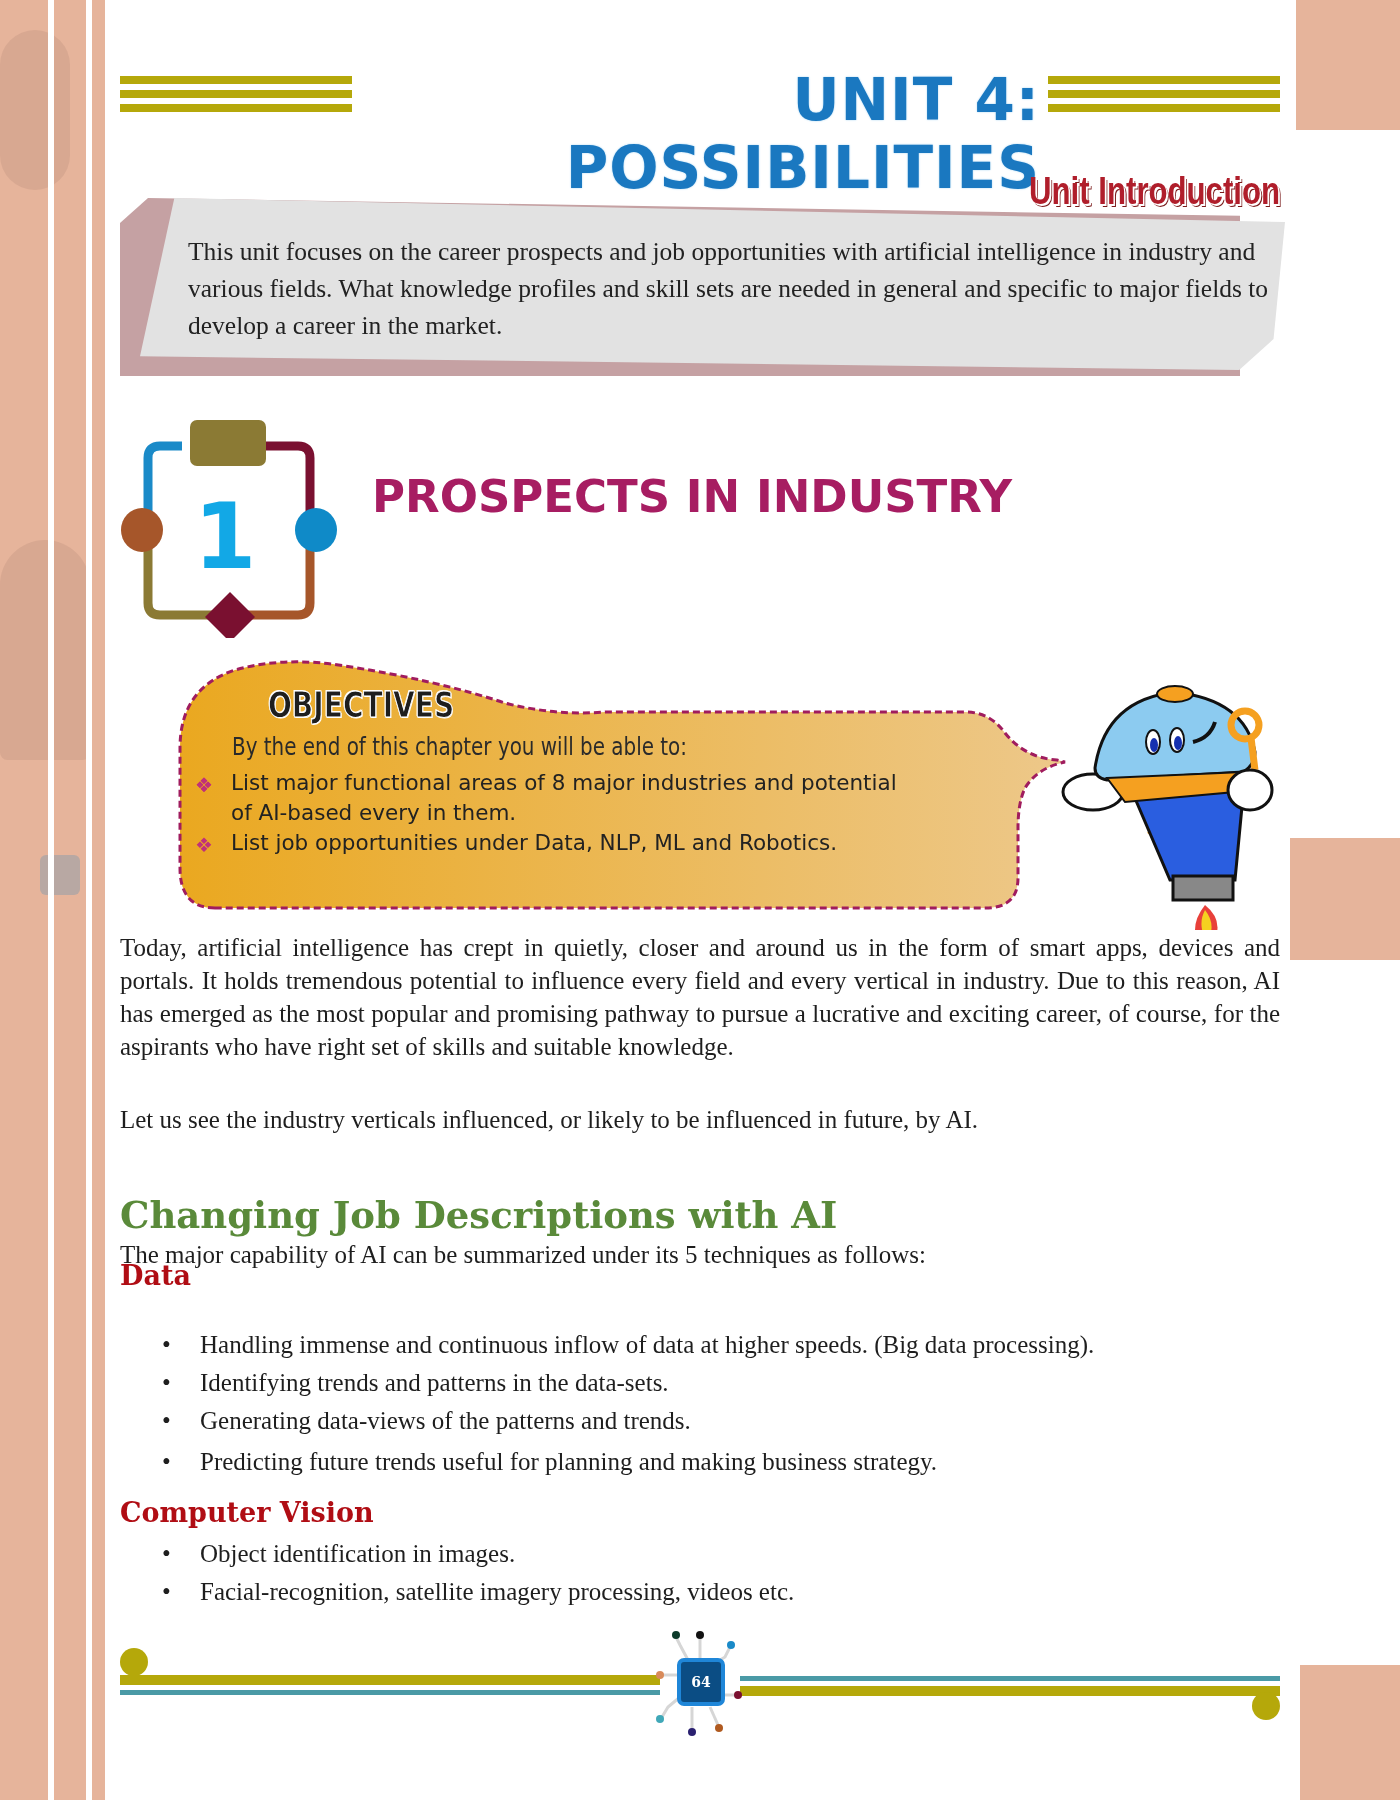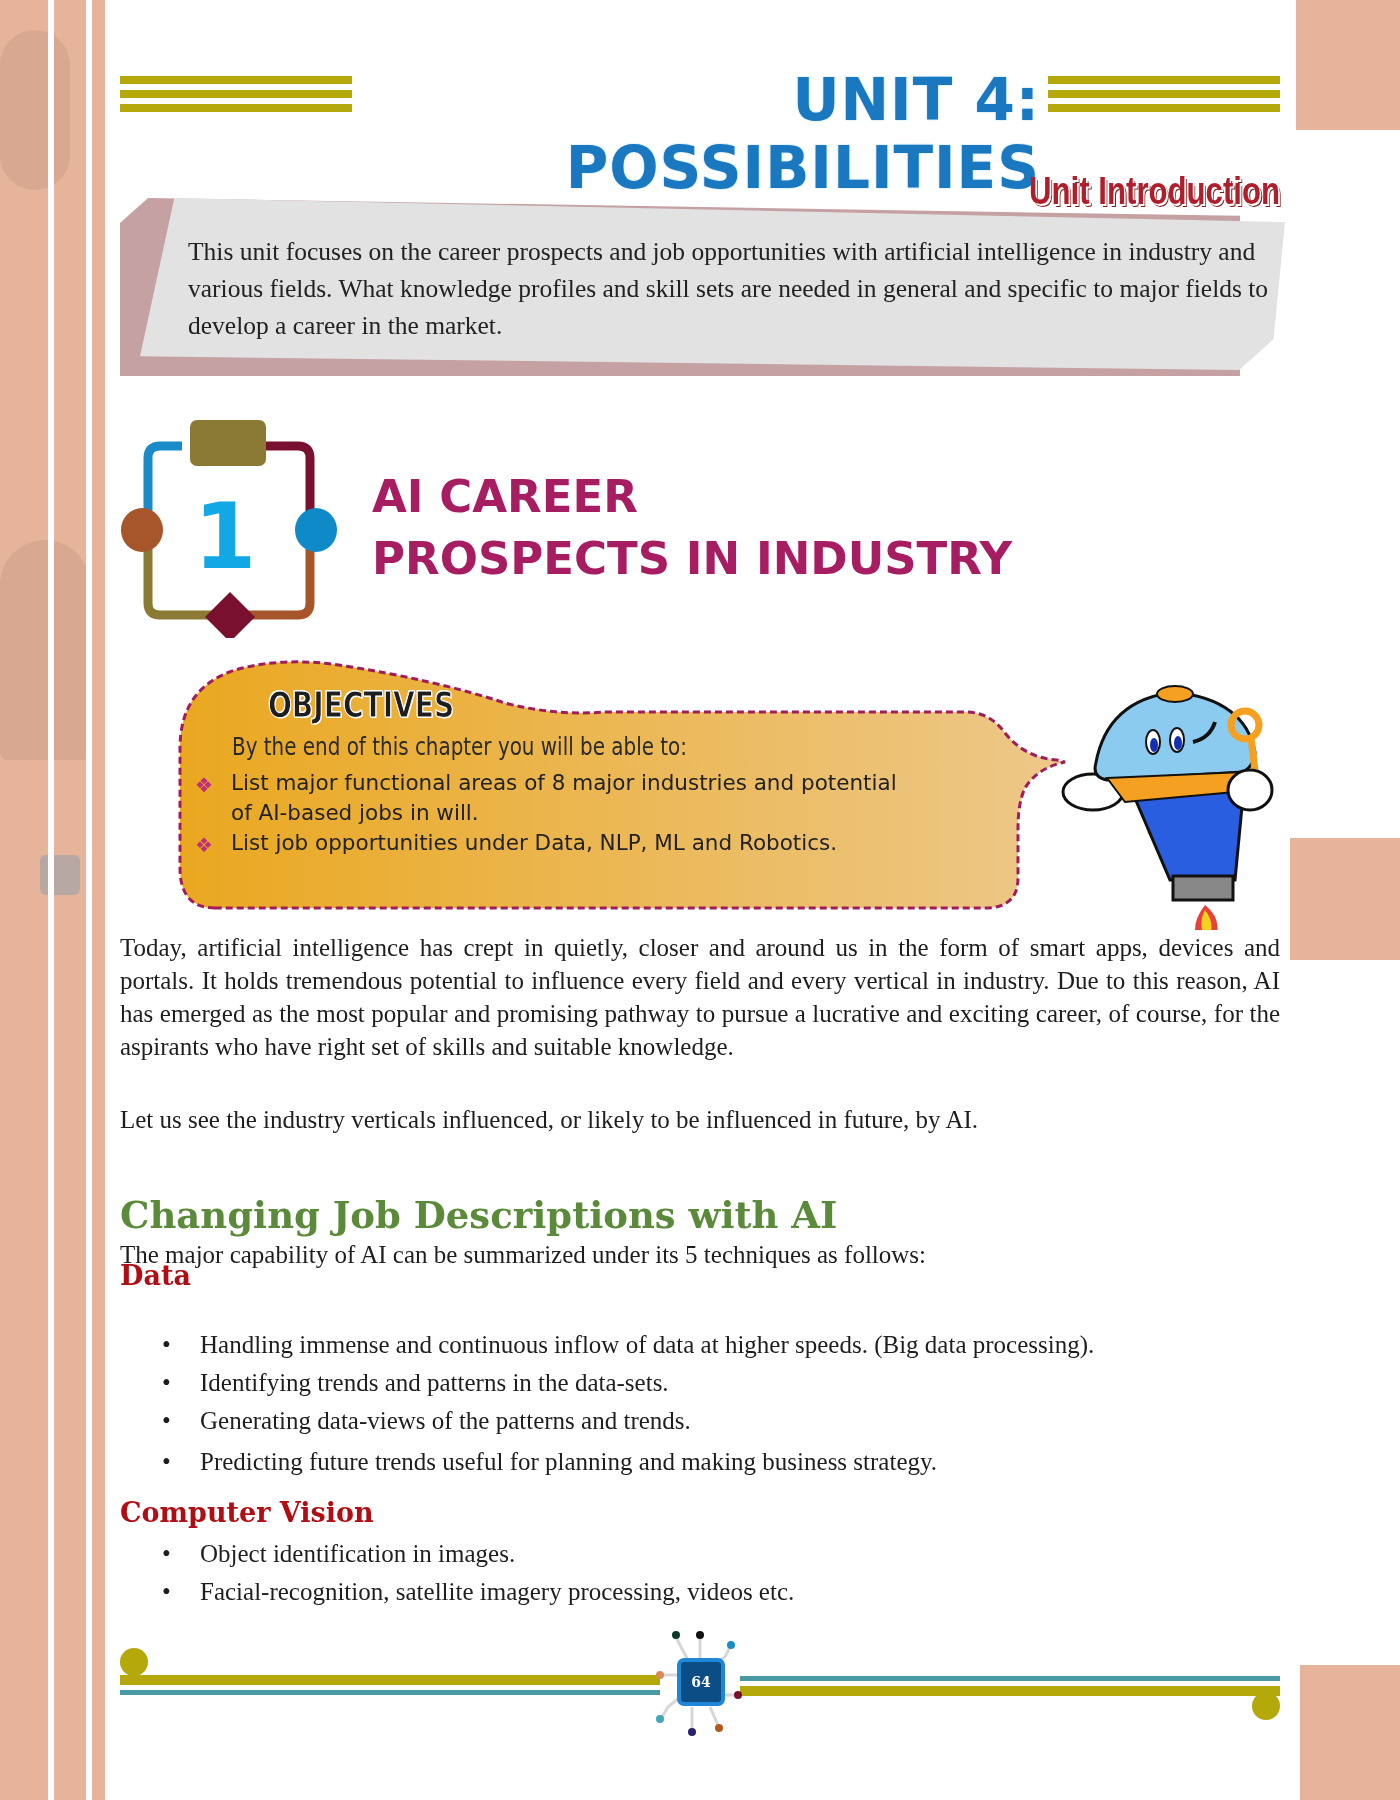--- a/index.html
+++ b/index.html
@@ -79,21 +79,20 @@
   <path d="M142 28 H178 Q190 28 190 40 V105" fill="none" stroke="#7a1030" stroke-width="9"></path>
   <path d="M28 125 V185 Q28 197 40 197 H95" fill="none" stroke="#8b7a34" stroke-width="9"></path>
   <path d="M125 197 H178 Q190 197 190 185 V125" fill="none" stroke="#a6562a" stroke-width="9"></path>
   <rect x="70" y="2" width="76" height="46" rx="7" fill="#8b7a34"></rect>
   <ellipse cx="22" cy="112" rx="21" ry="22" fill="#a6562a"></ellipse>
   <ellipse cx="196" cy="112" rx="21" ry="22" fill="#0f8ac8"></ellipse>
   <polygon points="110,174 135,199 110,224 85,199" fill="#7a1030"></polygon>
   <text x="105" y="150" text-anchor="middle" font-family="DejaVu Sans, sans-serif" font-weight="bold" font-size="90" fill="#12a8e6">1</text>
 </svg>
 <div class="abs ch-title">
-  <div>AI CAREER</div>
   <div>PROSPECTS IN INDUSTRY</div>
 </div>
 
 <svg class="abs obj-box" viewBox="0 0 905 256">
   <defs>
     <linearGradient id="og" x1="0" x2="1" y1="0" y2="0">
       <stop offset="0" stop-color="#eaa820"></stop>
       <stop offset="1" stop-color="#edc88a"></stop>
     </linearGradient>
   </defs>
@@ -101,21 +100,21 @@
 </svg>
 <div class="abs obj-heading">OBJECTIVES</div>
 <div class="abs obj-intro">By the end of this chapter you will be able to:</div>
 <ul class="abs obj-list">
   <li>
     <span class="diamond">❖</span>
   </li>
   <li>
     <span class="diamond">❖</span>
     <span>List major functional areas of 8 major industries and potential</span><br>
-    <span>of AI-based jobs in will.</span>
+    <span>of AI-based every in them.</span>
   </li>
   <li>
     <span class="diamond">❖</span>
     <span>List job opportunities under Data, NLP, ML and Robotics.</span>
   </li>
 </ul>
 
 <svg class="abs robot" viewBox="0 0 220 250">
   <path d="M95 150 L120 175" stroke="#f0a020" stroke-width="8"></path>
   <ellipse cx="38" cy="112" rx="30" ry="18" fill="#fff" stroke="#111" stroke-width="3"></ellipse>

